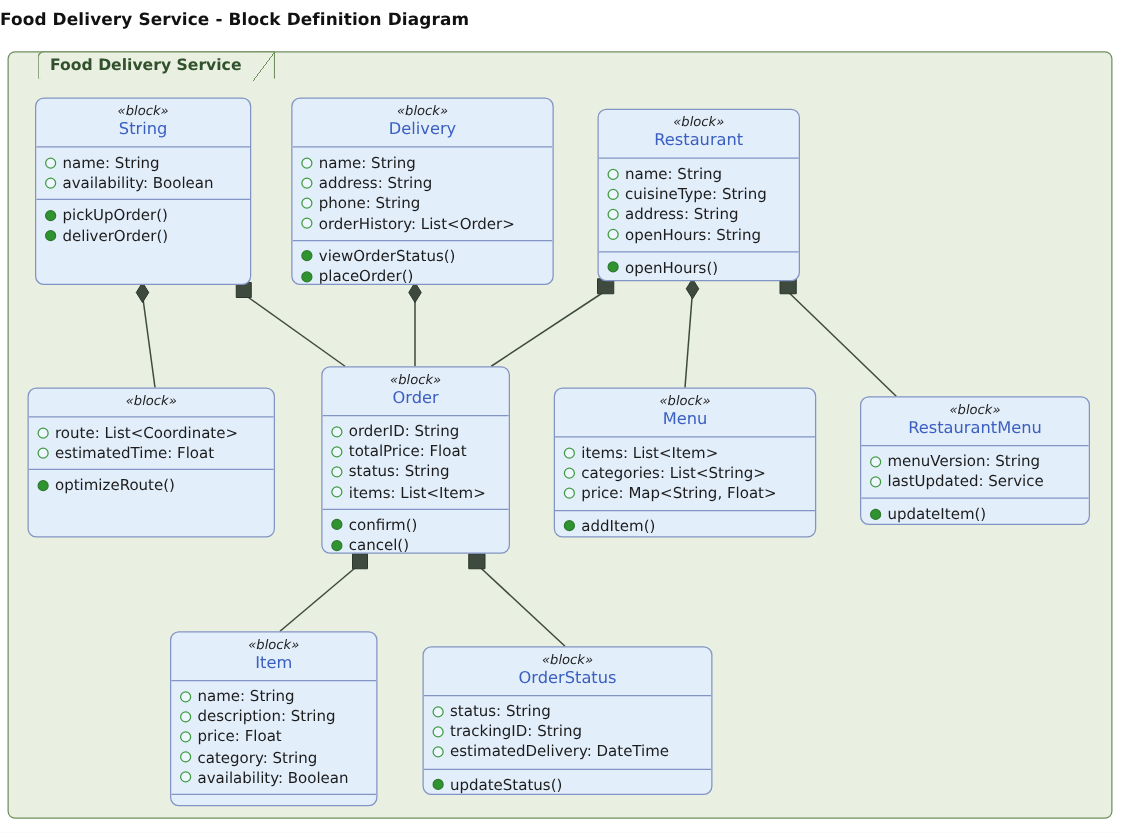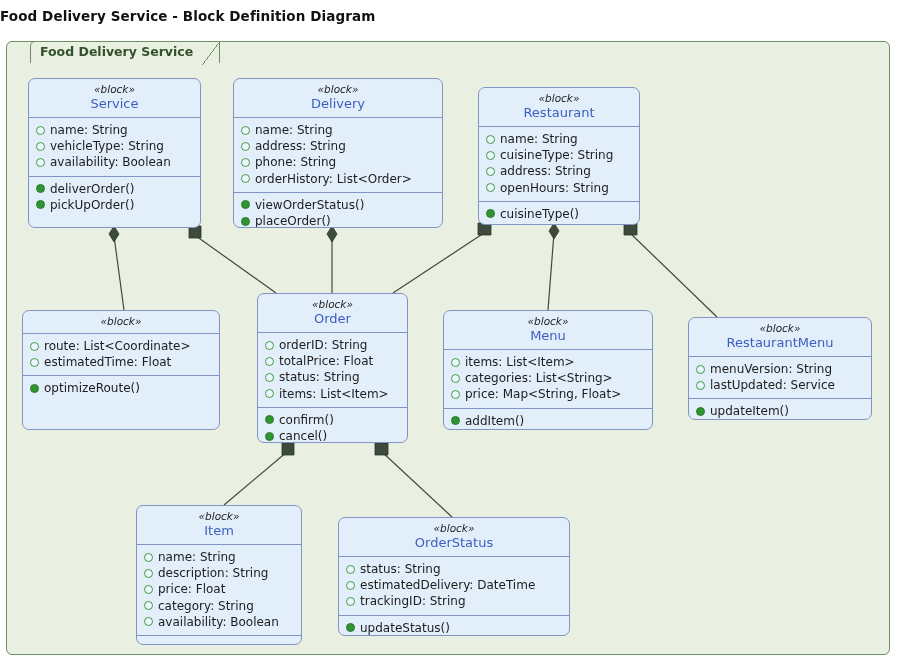--- a/index.html
+++ b/index.html
@@ -88,45 +88,41 @@
     <polygon points="624,223 637,223 637,235 624,235"></polygon>
     <polygon points="282,443 294,443 294,455 282,455"></polygon>
     <polygon points="375,443 388,443 388,455 375,455"></polygon>
   </g>
 </svg>
 
 <div id="blocks-container">
     <div class="block" style="left: 28px; top: 78px; width: 173px; height: 150px;">
       <div class="block-header">
         <div class="stereotype">«block»</div>
-        <div class="block-name">Service</div>
+        <div class="block-name">String</div>
       </div>
       <div class="compartment">
         <div class="member">
           <span class="bullet attr"></span>
           <span>name: String</span>
         </div>
         <div class="member">
           <span class="bullet attr"></span>
-          <span>vehicleType: String</span>
-        </div>
-        <div class="member">
-          <span class="bullet attr"></span>
           <span>availability: Boolean</span>
         </div>
       </div>
       <div class="compartment">
         <div class="member">
           <span class="bullet op"></span>
+          <span>pickUpOrder()</span>
+        </div>
+        <div class="member">
+          <span class="bullet op"></span>
           <span>deliverOrder()</span>
         </div>
-        <div class="member">
-          <span class="bullet op"></span>
-          <span>pickUpOrder()</span>
-        </div>
       </div>
     </div>
     <div class="block" style="left: 233px; top: 78px; width: 210px; height: 150px;">
       <div class="block-header">
         <div class="stereotype">«block»</div>
         <div class="block-name">Delivery</div>
       </div>
       <div class="compartment">
         <div class="member">
           <span class="bullet attr"></span>
@@ -175,21 +171,21 @@
           <span>address: String</span>
         </div>
         <div class="member">
           <span class="bullet attr"></span>
           <span>openHours: String</span>
         </div>
       </div>
       <div class="compartment">
         <div class="member">
           <span class="bullet op"></span>
-          <span>cuisineType()</span>
+          <span>openHours()</span>
         </div>
       </div>
     </div>
     <div class="block" style="left: 22px; top: 310px; width: 198px; height: 120px;">
       <div class="block-header">
         <div class="stereotype">«block»</div>
       </div>
       <div class="compartment">
         <div class="member">
           <span class="bullet attr"></span>
@@ -323,26 +319,26 @@
         <div class="stereotype">«block»</div>
         <div class="block-name">OrderStatus</div>
       </div>
       <div class="compartment">
         <div class="member">
           <span class="bullet attr"></span>
           <span>status: String</span>
         </div>
         <div class="member">
           <span class="bullet attr"></span>
+          <span>trackingID: String</span>
+        </div>
+        <div class="member">
+          <span class="bullet attr"></span>
           <span>estimatedDelivery: DateTime</span>
         </div>
-        <div class="member">
-          <span class="bullet attr"></span>
-          <span>trackingID: String</span>
-        </div>
       </div>
       <div class="compartment">
         <div class="member">
           <span class="bullet op"></span>
           <span>updateStatus()</span>
         </div>
       </div>
     </div>
   </div>
 

